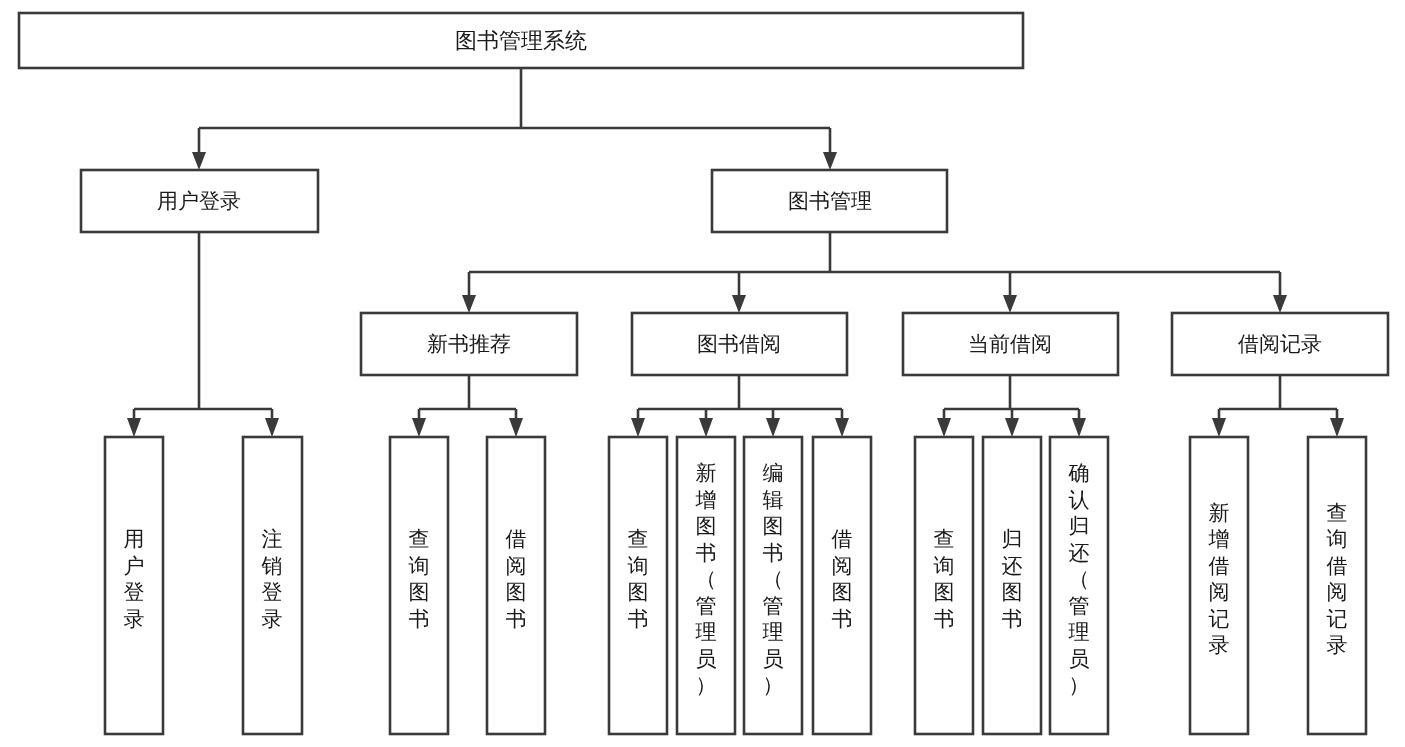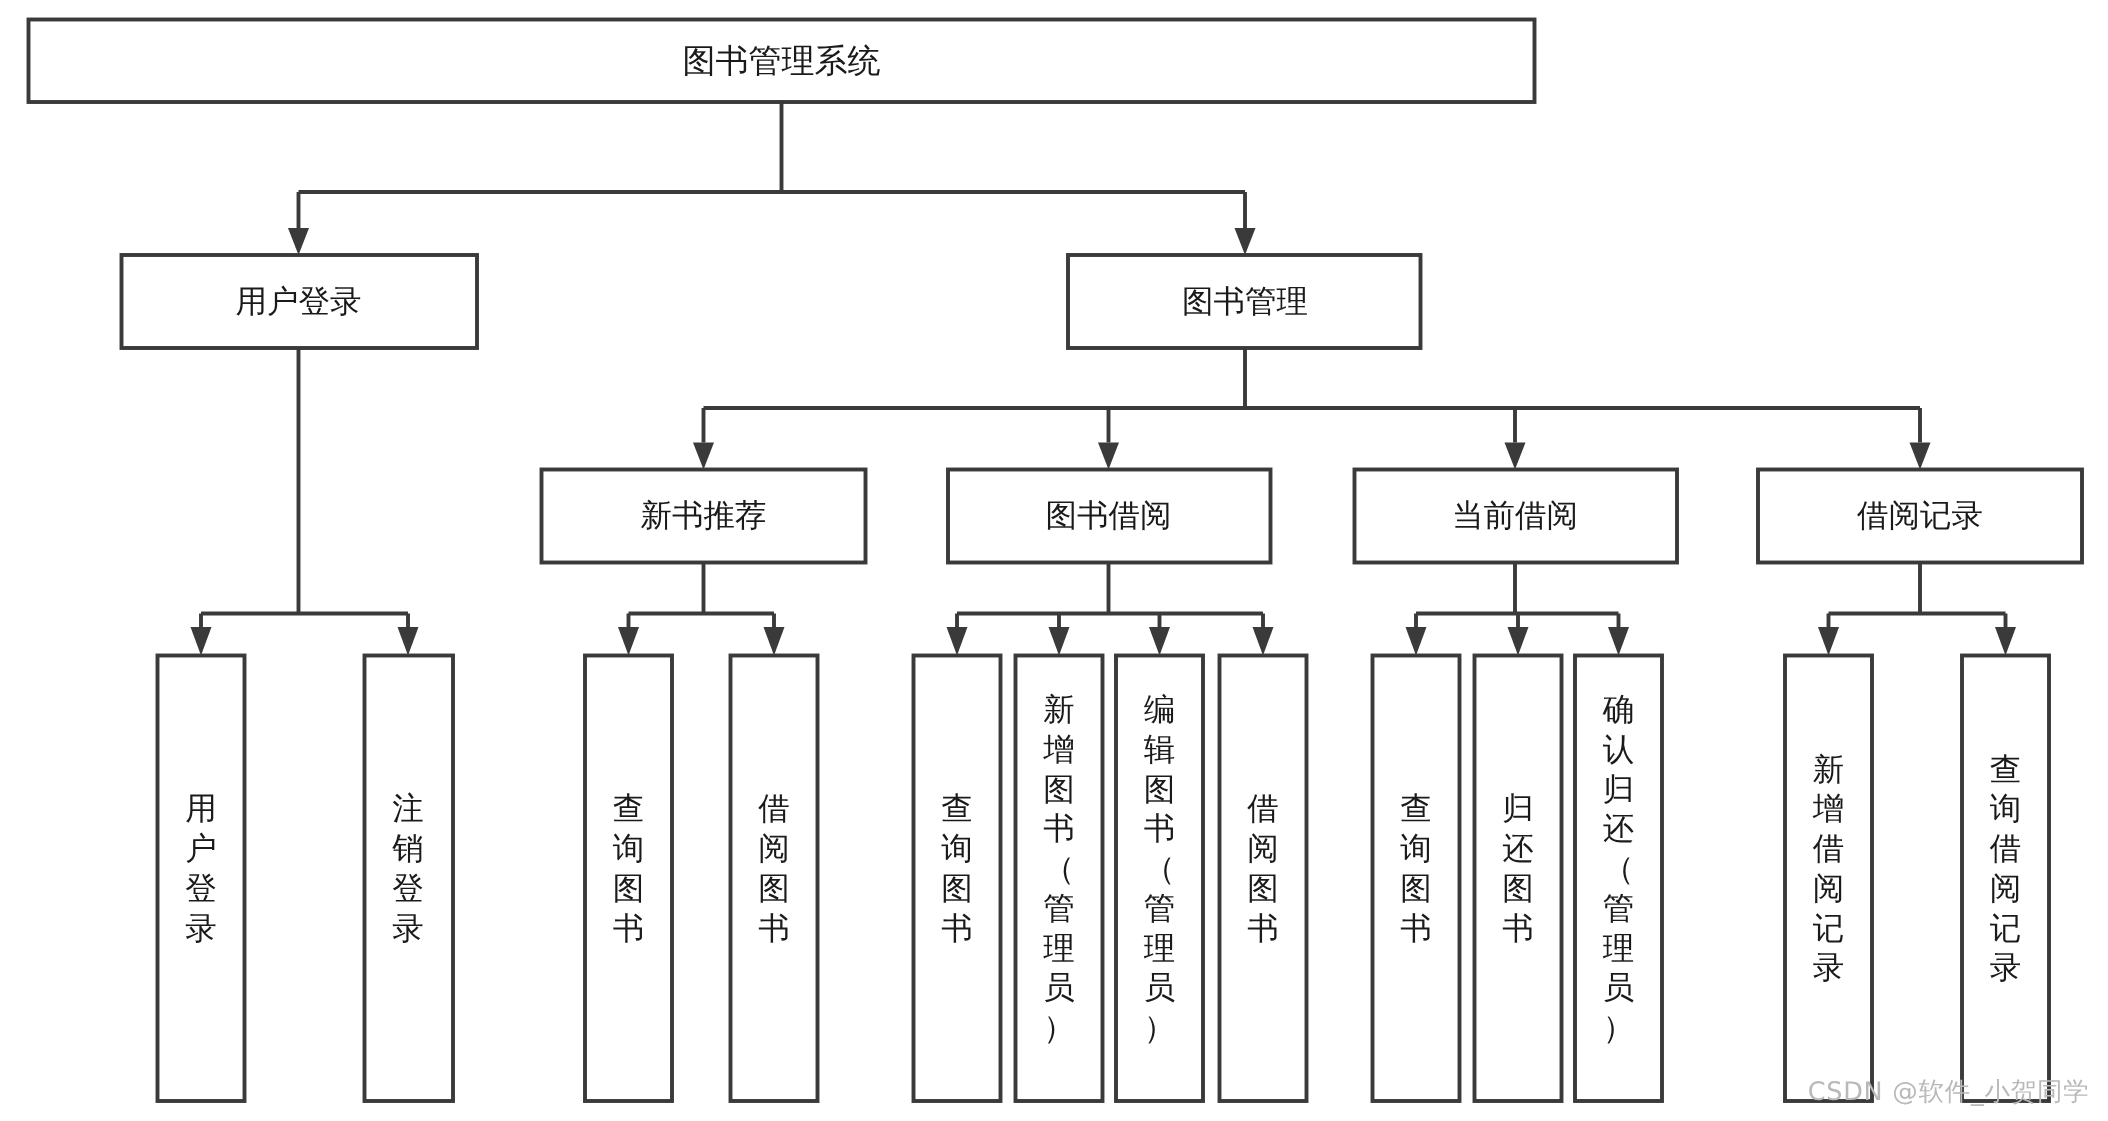--- a/index.html
+++ b/index.html
@@ -220,14 +220,13 @@
         <rect class="node-box" x="1190" y="437" width="58" height="297"></rect>
         <text class="leaf-label" x="1219"><tspan x="1219" y="519.75">新</tspan><tspan x="1219" y="546.25">增</tspan><tspan x="1219" y="572.75">借</tspan><tspan x="1219" y="599.25">阅</tspan><tspan x="1219" y="625.75">记</tspan><tspan x="1219" y="652.25">录</tspan></text>
       </g>
       <g>
         <rect class="node-box" x="1308" y="437" width="58" height="297"></rect>
         <text class="leaf-label" x="1337"><tspan x="1337" y="519.75">查</tspan><tspan x="1337" y="546.25">询</tspan><tspan x="1337" y="572.75">借</tspan><tspan x="1337" y="599.25">阅</tspan><tspan x="1337" y="625.75">记</tspan><tspan x="1337" y="652.25">录</tspan></text>
       </g>
     </g>
   </svg>
 
-  <div class="watermark">CSDN @软件_小贺同学</div>
 </div>
 
 </body></html>

